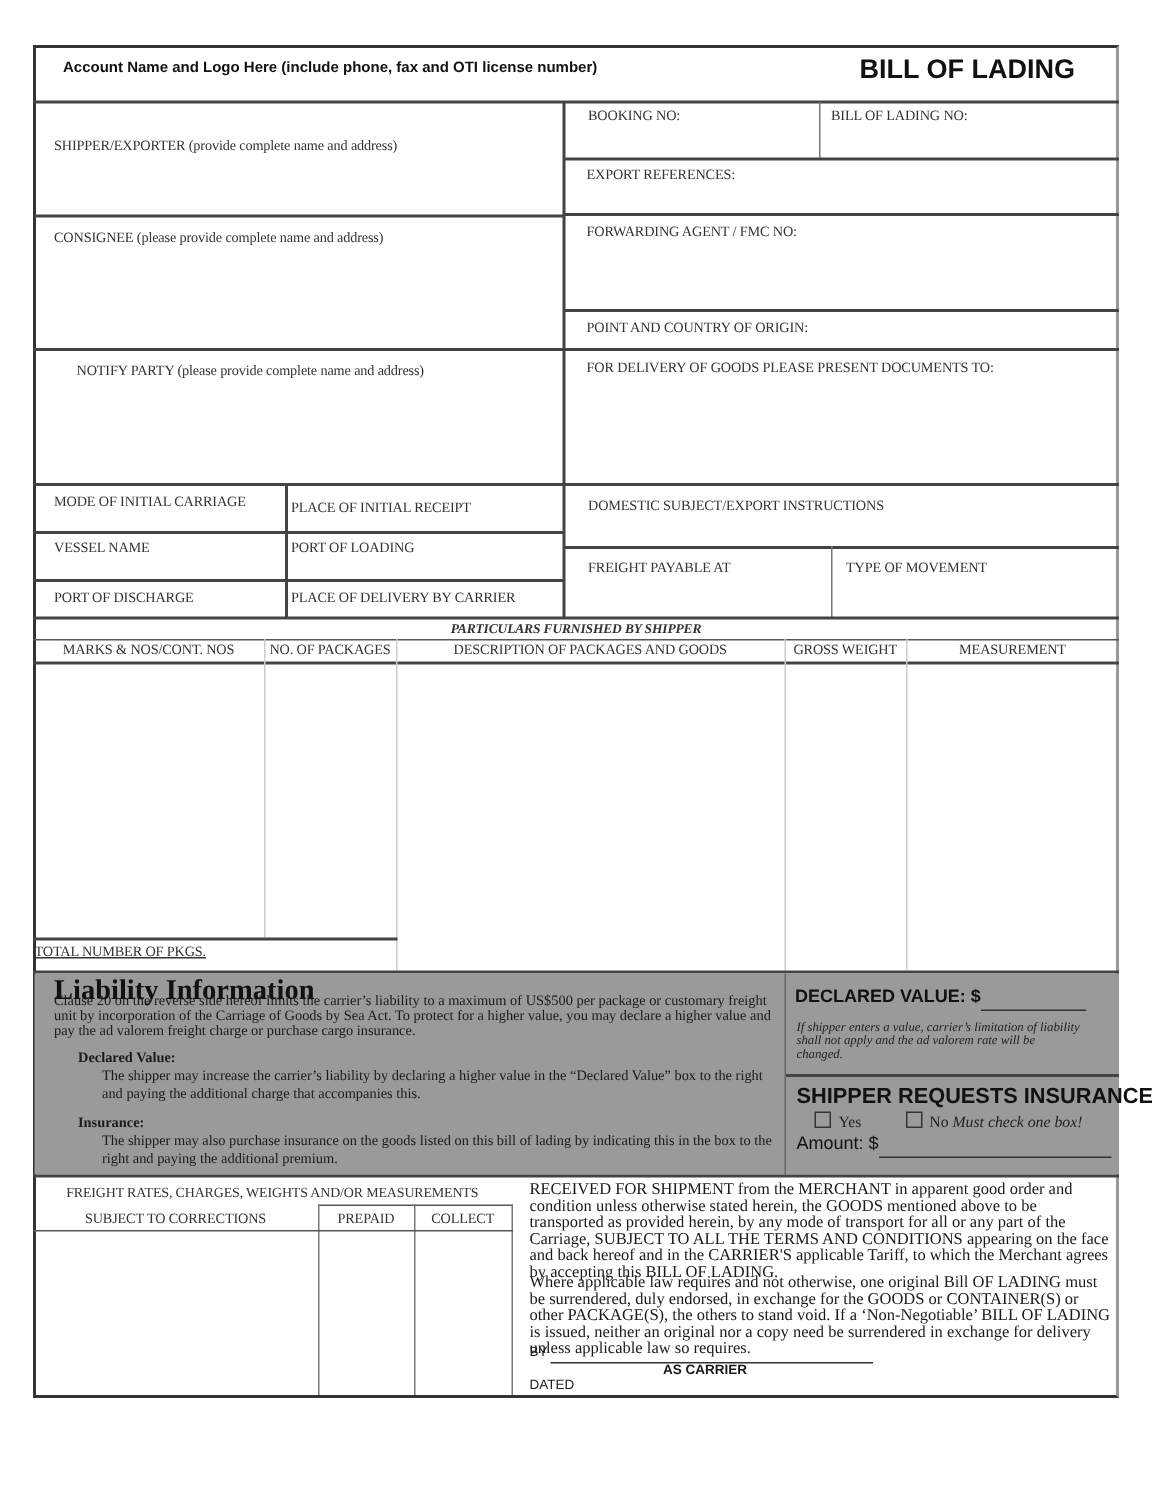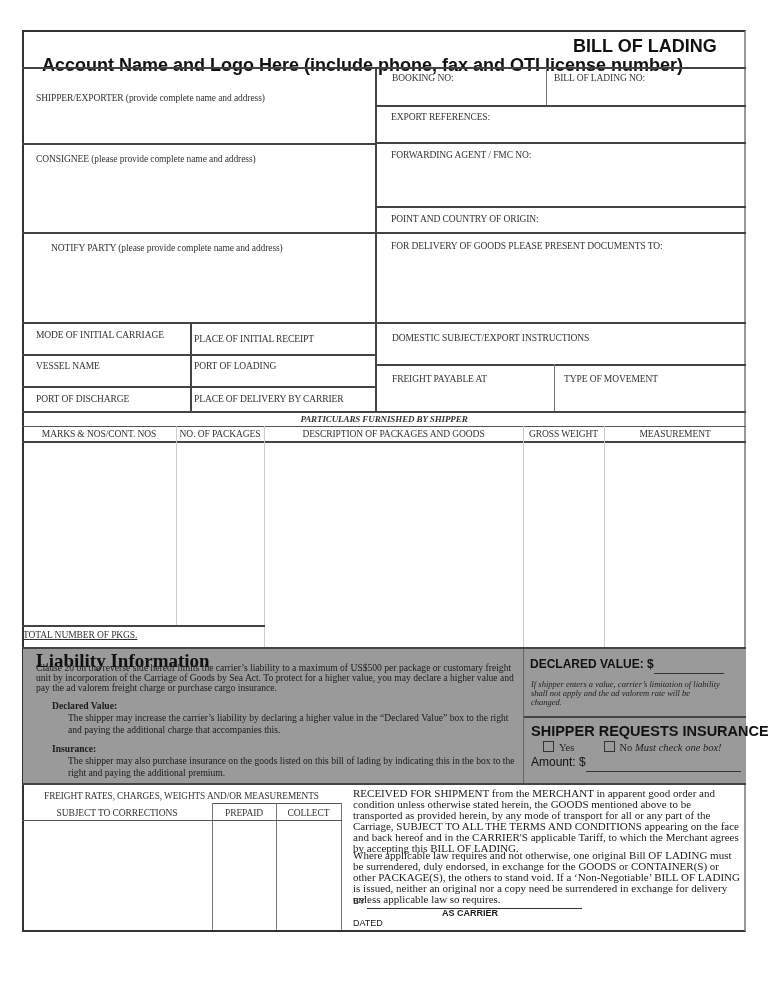--- a/index.html
+++ b/index.html
@@ -6,21 +6,21 @@
   body{width:768px;height:994px;position:relative;overflow:hidden;font-family:"Liberation Serif",serif;color:#222;}
   .abs{position:absolute;box-sizing:border-box;}
   .form{left:22px;top:30px;width:724px;height:902px;border:2px solid #333;border-right-color:#999;}
   .hl{position:absolute;height:0;border-top:2px solid #444;}
   .hlt{position:absolute;height:0;border-top:1px solid #555;}
   .vl{position:absolute;width:0;border-left:2px solid #444;}
   .vlt{position:absolute;width:0;border-left:1px solid #777;}
   .vll{position:absolute;width:0;border-left:1px solid #ccc;}
   .lbl{position:absolute;font-size:9.5px;color:#333;white-space:nowrap;letter-spacing:-0.1px;}
   .ctr{text-align:center;}
-  .hdr-title{position:absolute;left:42px;top:55px;font-family:"Liberation Sans",sans-serif;font-weight:bold;font-size:18px;color:#111;}
+  .hdr-title{position:absolute;left:42px;top:40px;font-family:"Liberation Sans",sans-serif;font-weight:bold;font-size:10px;color:#111;}
   .bol-title{position:absolute;left:573px;top:36px;font-family:"Liberation Sans",sans-serif;font-weight:bold;font-size:18px;color:#111;}
   .gray{position:absolute;background:#9a9a9a;}
   .liab-h{position:absolute;left:36px;top:650px;font-weight:bold;font-size:19px;color:#111;}
   .liab-p{position:absolute;left:36px;top:663px;width:485px;font-size:9.6px;line-height:10.2px;color:#1a1a1a;}
   .sub-h{position:absolute;font-weight:bold;font-size:9.6px;color:#1a1a1a;}
   .sub-p{position:absolute;font-size:9.6px;line-height:11.5px;color:#1a1a1a;width:450px;margin-left:16px;}
   .dv{position:absolute;left:530px;top:657px;font-family:"Liberation Sans",sans-serif;font-weight:bold;font-size:12px;color:#111;}
   .dv-note{position:absolute;left:531px;top:680px;width:190px;font-style:italic;font-size:8.5px;line-height:9px;color:#222;}
   .ins{position:absolute;left:531px;top:723px;font-family:"Liberation Sans",sans-serif;font-weight:bold;font-size:14.5px;color:#111;white-space:nowrap;}
   .chk{display:inline-block;width:9px;height:9px;border:1px solid #333;vertical-align:-1px;margin-right:5px;}

